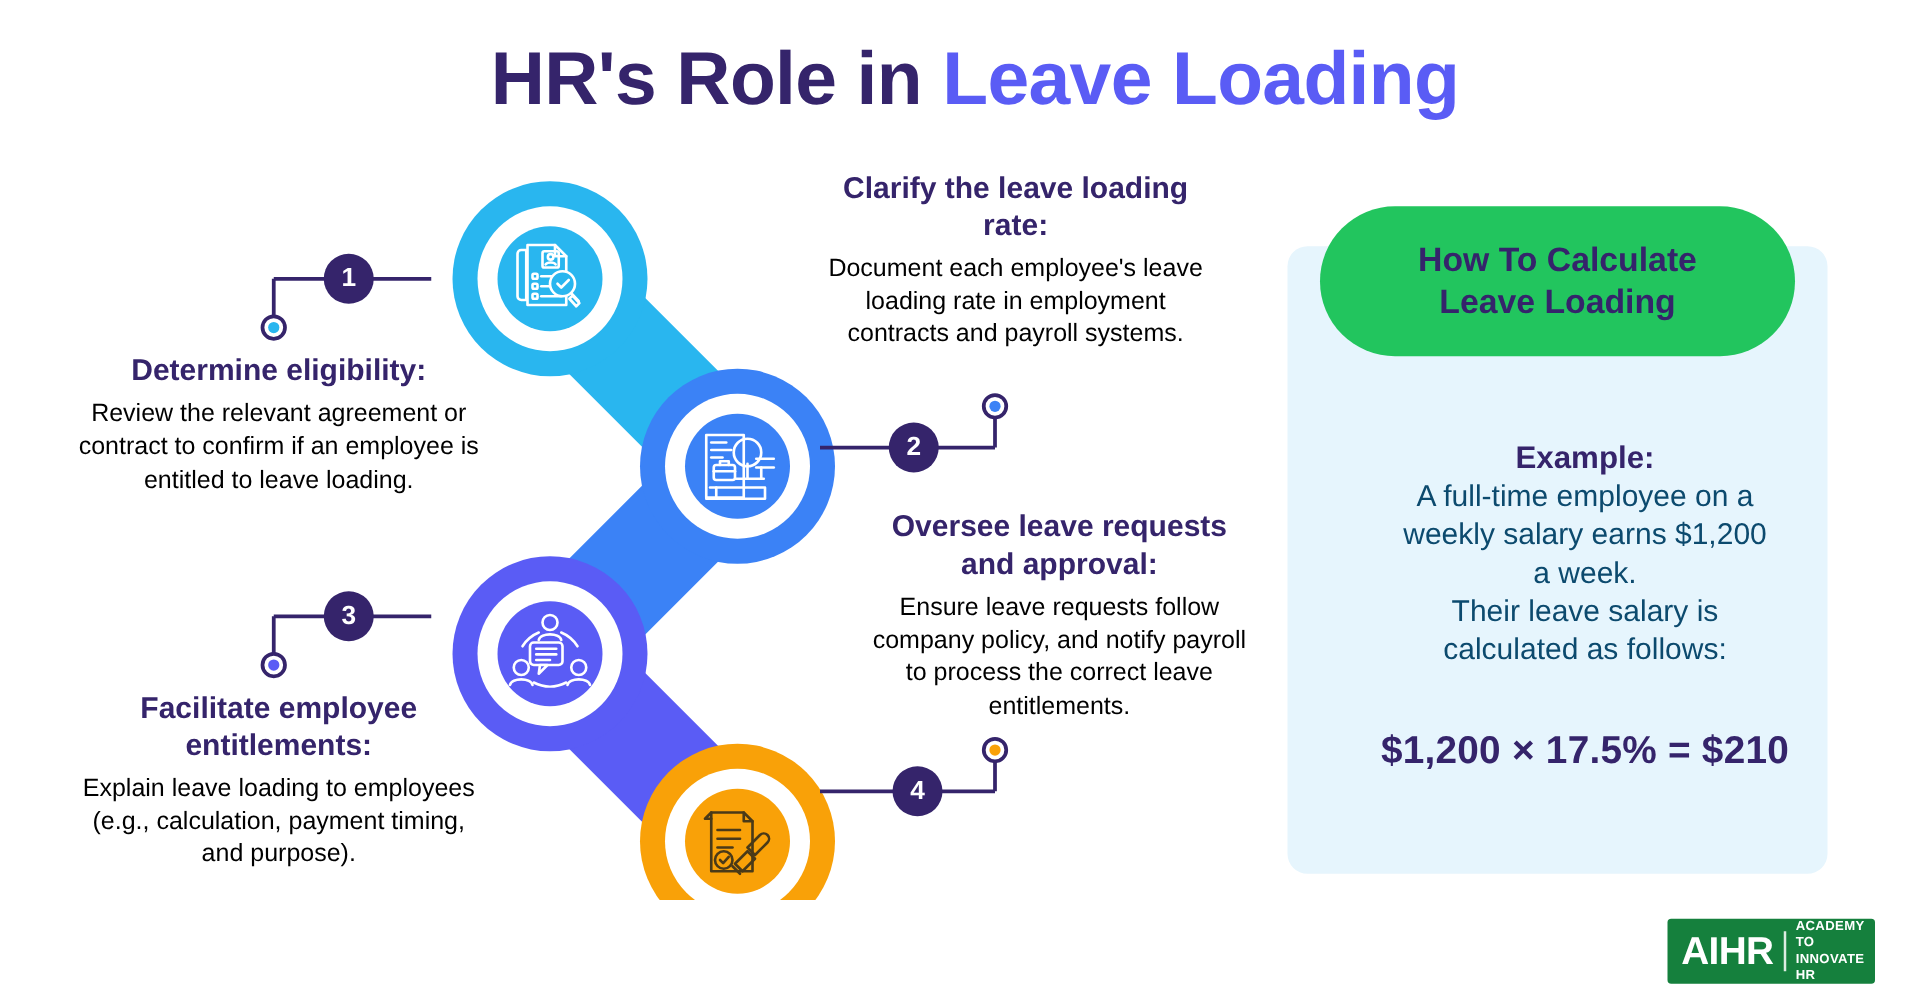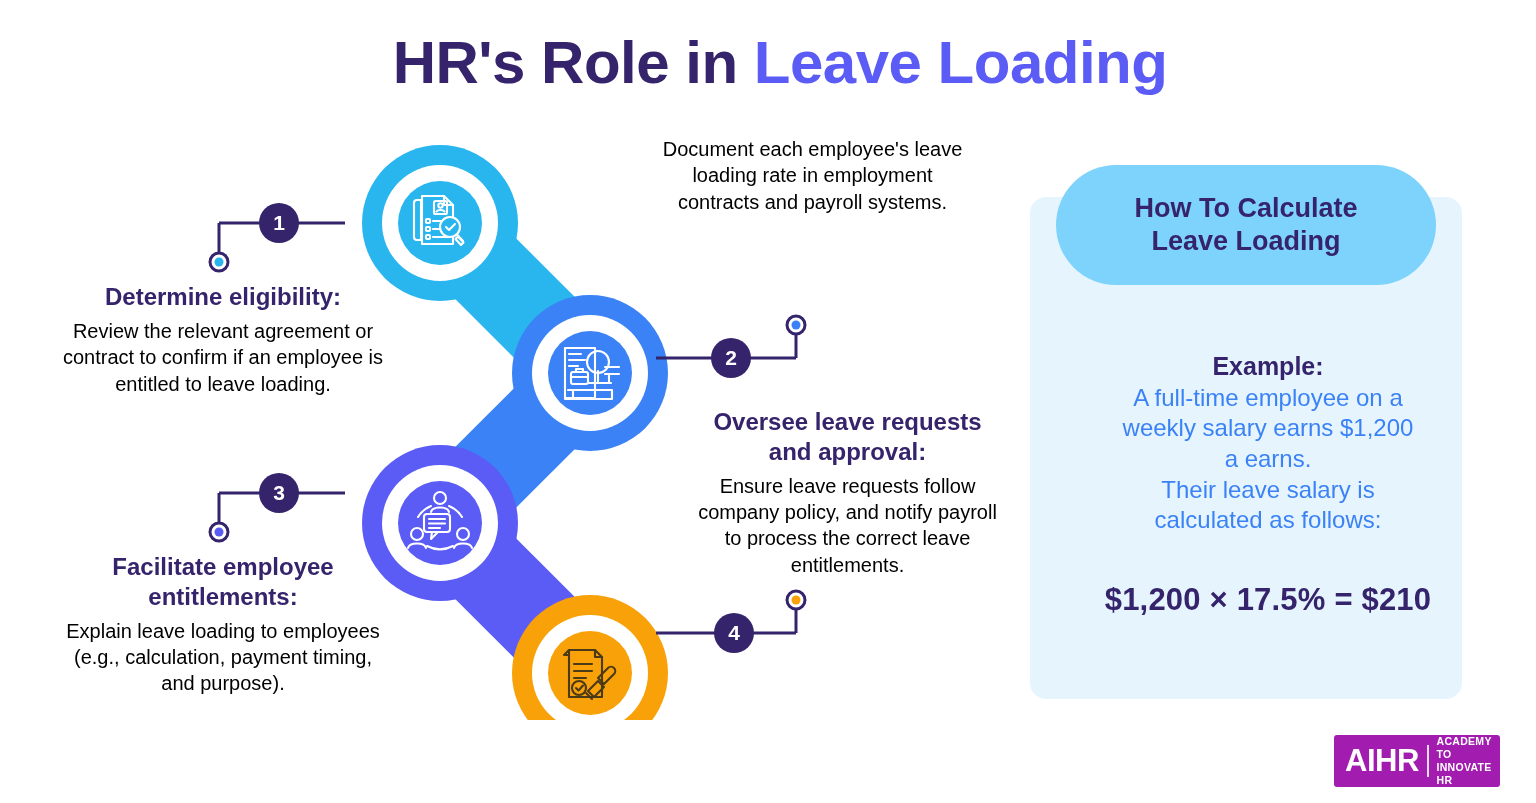--- a/index.html
+++ b/index.html
@@ -47,42 +47,42 @@
 
   
   #right-card {
     position: absolute; left: 1030px; top: 197px;
     width: 432px; height: 502px;
     background: #e6f5fd; border-radius: 16px;
   }
   #right-pill {
     position: absolute; left: 1056px; top: 165px;
     width: 380px; height: 120px;
-    background: #7dd3fc; border-radius: 60px;
+    background: #22c55e; border-radius: 60px;
     display: flex; align-items: center; justify-content: center;
   }
   #right-pill .pill-text {
     color: #35246b; font-size: 27px; font-weight: 700;
     text-align: center; line-height: 1.22;
   }
   #right-body {
     position: absolute; left: 1072px; top: 350px; width: 392px;
     text-align: center; color: #3b2f7f;
   }
   .ex-head { font-size: 25px; font-weight: 700; color: #35246b; line-height: 1.3; }
-  .ex-line { font-size: 24px; line-height: 1.28; color: #3b82f6; }
+  .ex-line { font-size: 24px; line-height: 1.28; color: #0c4a6e; }
   .ex-formula {
     margin-top: 46px; font-size: 31px; font-weight: 700; color: #35246b;
     letter-spacing: 0.2px;
   }
 
   
   #logo {
     position: absolute; left: 1334px; top: 735px;
-    width: 166px; height: 52px; background: #a21caf;
+    width: 166px; height: 52px; background: #15803d;
     border-radius: 3px;
     display: flex; align-items: center;
   }
   #logo .logo-main {
     color: #ffffff; font-size: 31px; font-weight: 700;
     letter-spacing: -0.5px; padding-left: 11px;
   }
   #logo .logo-div {
     width: 2px; height: 32px; background: #ffffff; opacity: .85; margin: 0 8px;
   }
@@ -244,20 +244,21 @@
     <circle cx="146" cy="12" r="4.5" fill="#f9a108"></circle>
   </svg>
   <div class="badge" style="left:714px; top:613px;">4</div>
 
   <div class="step-text" id="text-1">
     <div class="step-head">Determine eligibility:</div>
     <div class="step-body">Review the relevant agreement or contract to confirm if an employee is entitled to leave loading.</div>
   </div>
 
   <div class="step-text" id="text-2">
+    <div class="step-head">Clarify the leave loading rate:</div>
     <div class="step-body">Document each employee's leave loading rate in employment contracts and payroll systems.</div>
   </div>
 
   <div class="step-text" id="text-3">
     <div class="step-head">Facilitate employee entitlements:</div>
     <div class="step-body">Explain leave loading to employees (e.g., calculation, payment timing, and purpose).</div>
   </div>
 
   <div class="step-text" id="text-4">
     <div class="step-head">Oversee leave requests and approval:</div>
@@ -270,21 +271,21 @@
     <div class="pill-text">
       <span>How To Calculate</span><br>
       <span>Leave Loading</span>
     </div>
   </div>
 
   <div id="right-body">
     <div class="ex-head">Example:</div>
     <div class="ex-line">A full-time employee on a</div>
     <div class="ex-line">weekly salary earns $1,200</div>
-    <div class="ex-line">a earns.</div>
+    <div class="ex-line">a week.</div>
     <div class="ex-line">Their leave salary is</div>
     <div class="ex-line">calculated as follows:</div>
     <div class="ex-formula">$1,200 × 17.5% = $210</div>
   </div>
 
   <div id="logo">
     <div class="logo-main">AIHR</div>
     <div class="logo-div"></div>
     <div class="logo-sub">
       <span>ACADEMY TO</span><br>

